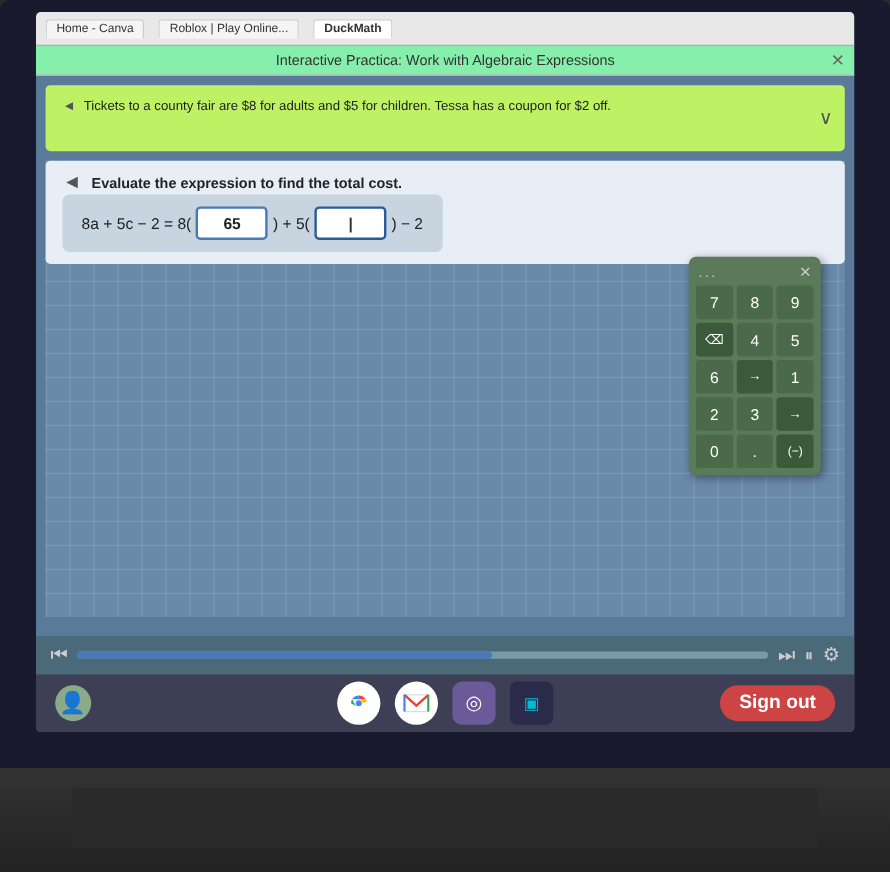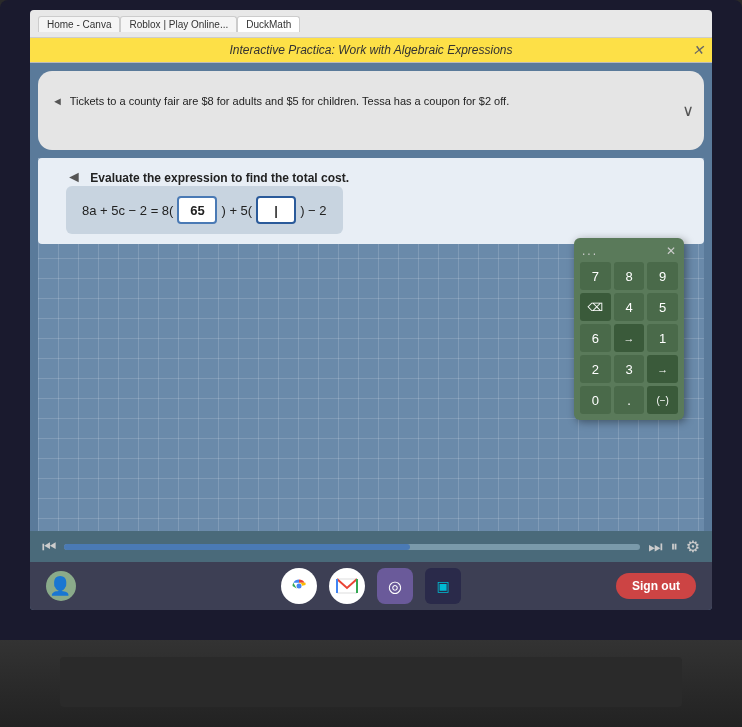--- a/index.html
+++ b/index.html
@@ -33,76 +33,75 @@
       overflow: hidden;
     }
 
     
     .browser-chrome {
       background: #e8e8e8;
       height: 28px;
       display: flex;
       align-items: center;
       padding: 0 8px;
-      gap: 0;
+      gap: 12px;
       border-bottom: 1px solid #ccc;
     }
 
     .browser-tab {
       font-size: 10px;
       color: #333;
       padding: 2px 8px;
       background: #f5f5f5;
       border-radius: 3px 3px 0 0;
       border: 1px solid #ccc;
       border-bottom: none;
       white-space: nowrap;
     }
 
     .browser-tab.active {
       background: #fff;
-      font-weight: normal;
+      font-weight: bold;
     }
 
     
     .content-area {
       background: #5a7a9a;
       height: calc(100% - 28px);
       position: relative;
     }
 
     
     .title-bar {
-      background: #fde047;
+      background: #86efac;
       text-align: center;
       padding: 5px;
       font-size: 12px;
       color: #333;
       border-bottom: 1px solid #bbb;
       display: flex;
       align-items: center;
       justify-content: center;
       position: relative;
-      font-style: italic;
     }
 
     .title-bar .close-btn {
       position: absolute;
       right: 8px;
       font-size: 14px;
       color: #666;
       cursor: pointer;
     }
 
     
     .problem-area {
-      background: #e5e5e5;
+      background: #bef264;
       margin: 8px;
-      padding: 22px 14px;
-      border-radius: 14px;
+      padding: 10px 14px;
+      border-radius: 4px;
       font-size: 11px;
       color: #222;
       line-height: 1.6;
       position: relative;
     }
 
     .problem-area .speaker-icon {
       color: #555;
       margin-right: 4px;
     }
@@ -139,21 +138,21 @@
       font-size: 13px;
       color: #222;
       gap: 4px;
       justify-content: flex-end;
     }
 
     .input-box {
       background: white;
       border: 2px solid #4a7ab5;
       border-radius: 4px;
-      width: 40px;
+      width: 60px;
       height: 28px;
       display: inline-flex;
       align-items: center;
       justify-content: center;
       font-size: 13px;
       font-weight: bold;
       color: #222;
     }
 
     .input-box.active {
@@ -303,21 +302,21 @@
     .meet-icon { background: #2a2a4a; border-radius: 8px; }
 
     .sign-out-btn {
       position: absolute;
       right: 16px;
       background: #cc4444;
       color: white;
       border: none;
       border-radius: 18px;
       padding: 6px 16px;
-      font-size: 12px;
+      font-size: 16px;
       cursor: pointer;
       font-weight: bold;
     }
 
     .user-avatar {
       position: absolute;
       left: 16px;
       width: 30px;
       height: 30px;
       border-radius: 50%;
@@ -375,21 +374,21 @@
 
       <div class="problem-area">
         <span class="speaker-icon">◄</span>
         <span>Tickets to a county fair are $8 for adults and $5 for children. Tessa has a coupon for $2 off.</span><br>
         <br>
         <span class="chevron-btn">∨</span>
       </div>
 
       <div class="grid-area">
 
-        <div style="background:#e8eef5; margin:0; padding:10px 28px; border-radius:4px;">
+        <div style="background:#e8eef5; margin:0; padding:10px 14px; border-radius:4px;">
           <div class="card-title">
             <span style="color:#555; margin-right:4px;">◄</span>
             <span style="font-weight:bold; font-size:12px; color:#222;">Evaluate the expression to find the total cost.</span>
           </div>
           <div class="expression-box">
             <span style="font-size:13px;">8a + 5c − 2 = 8(</span>
             <div class="input-box">
               <span>65</span>
             </div>
             <span style="font-size:13px;">) + 5(</span>

